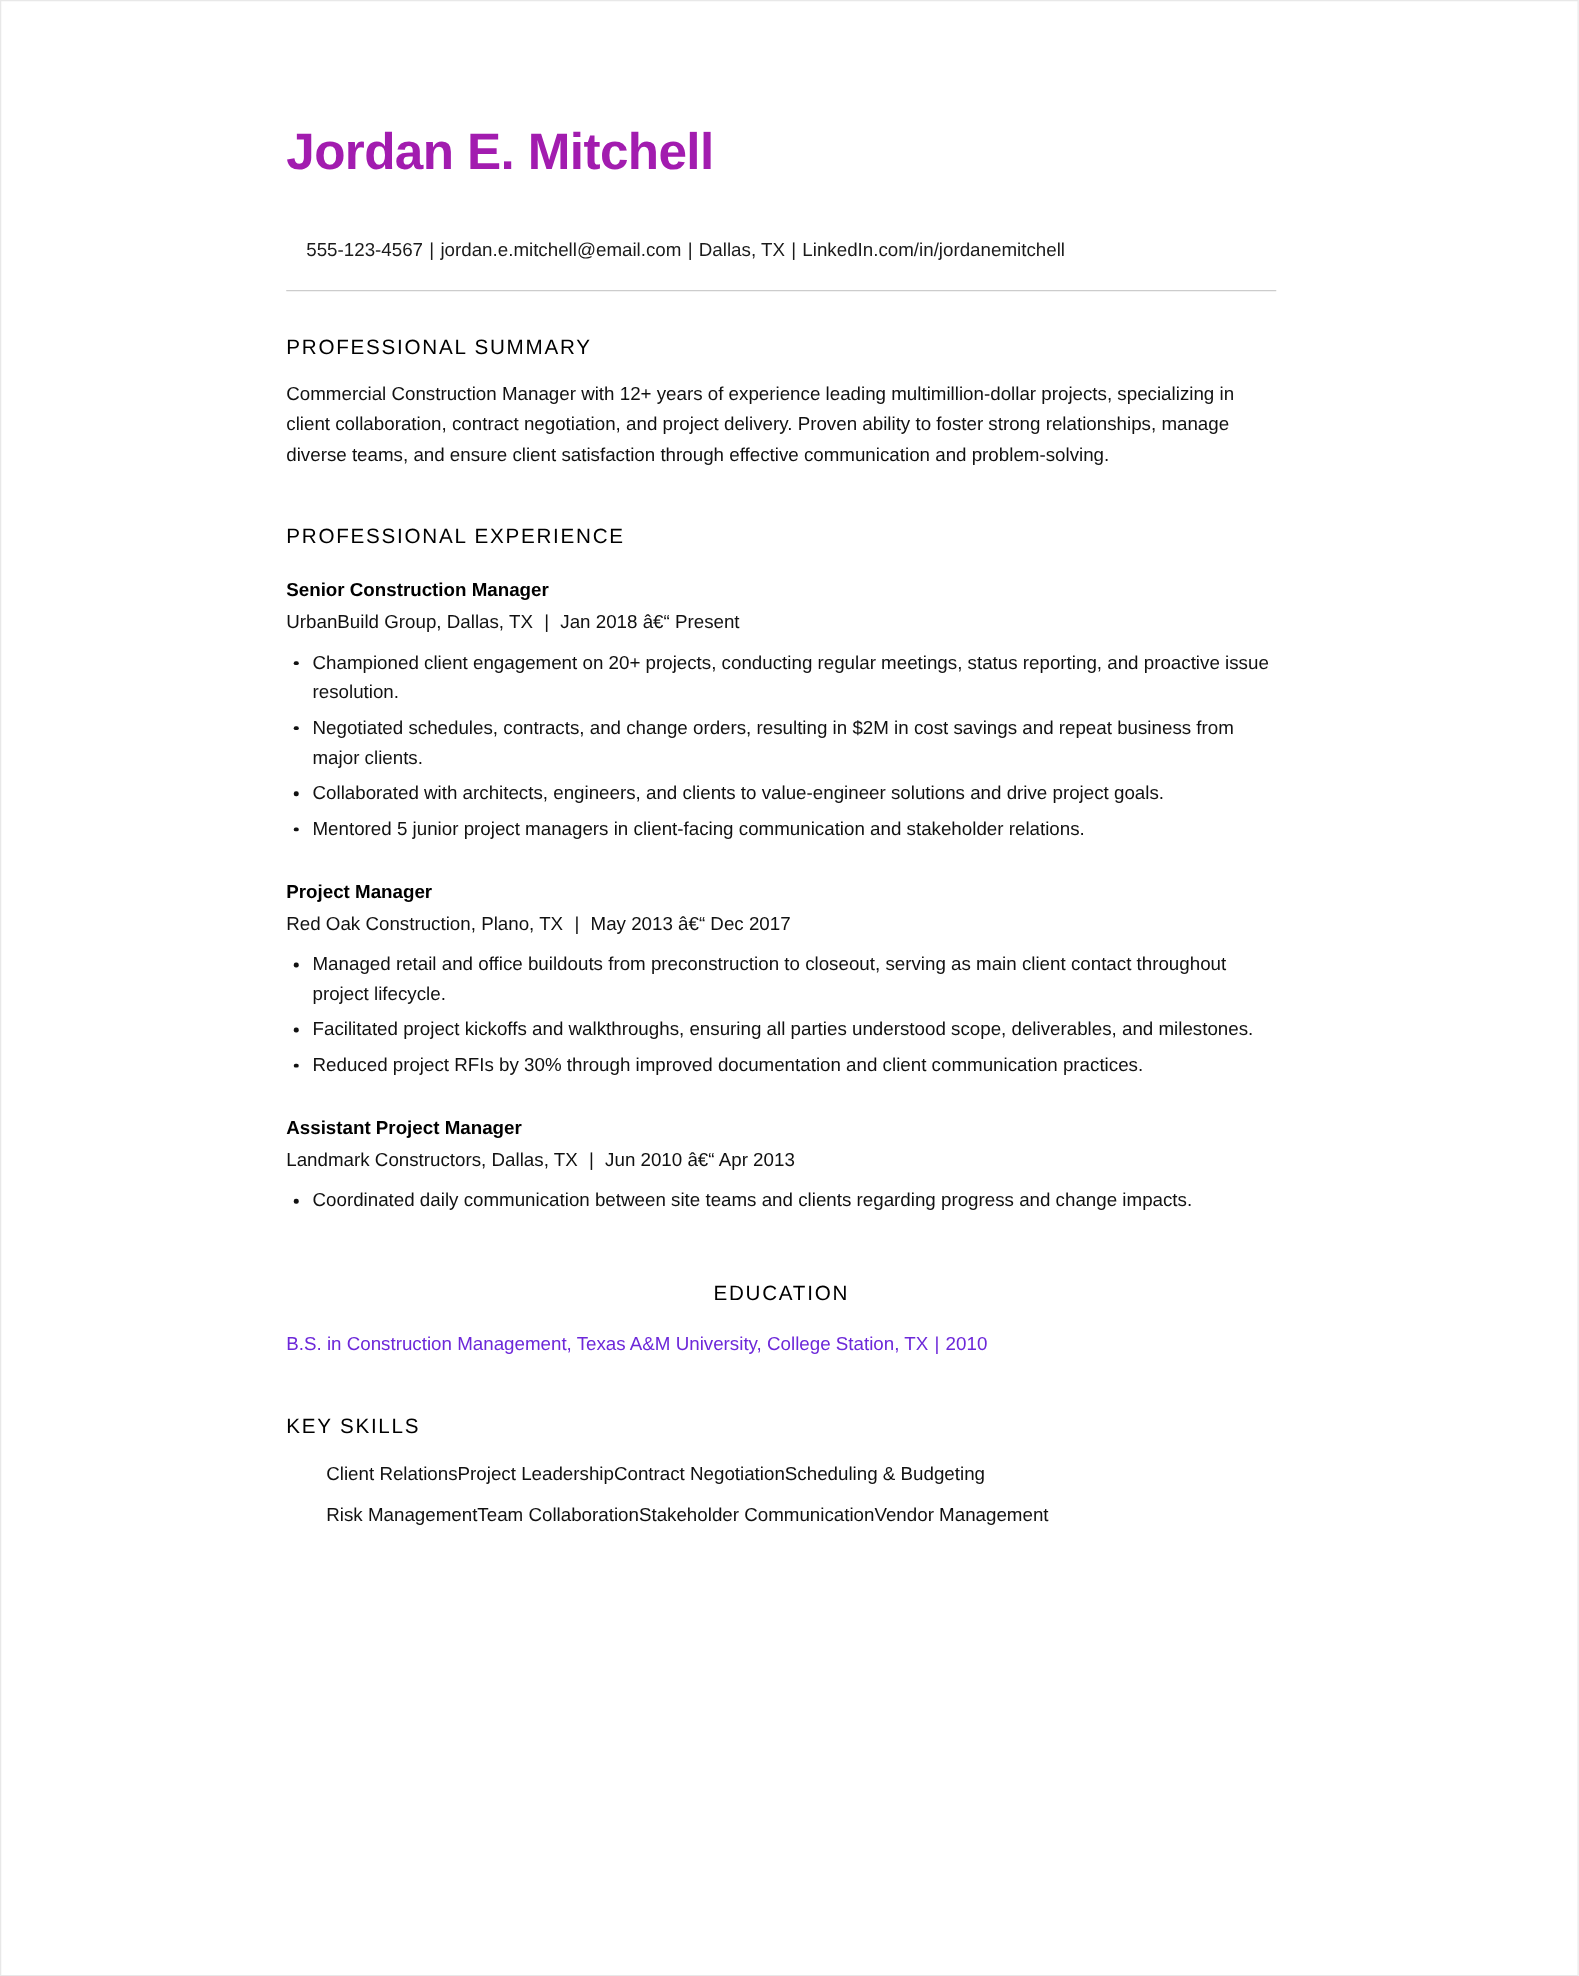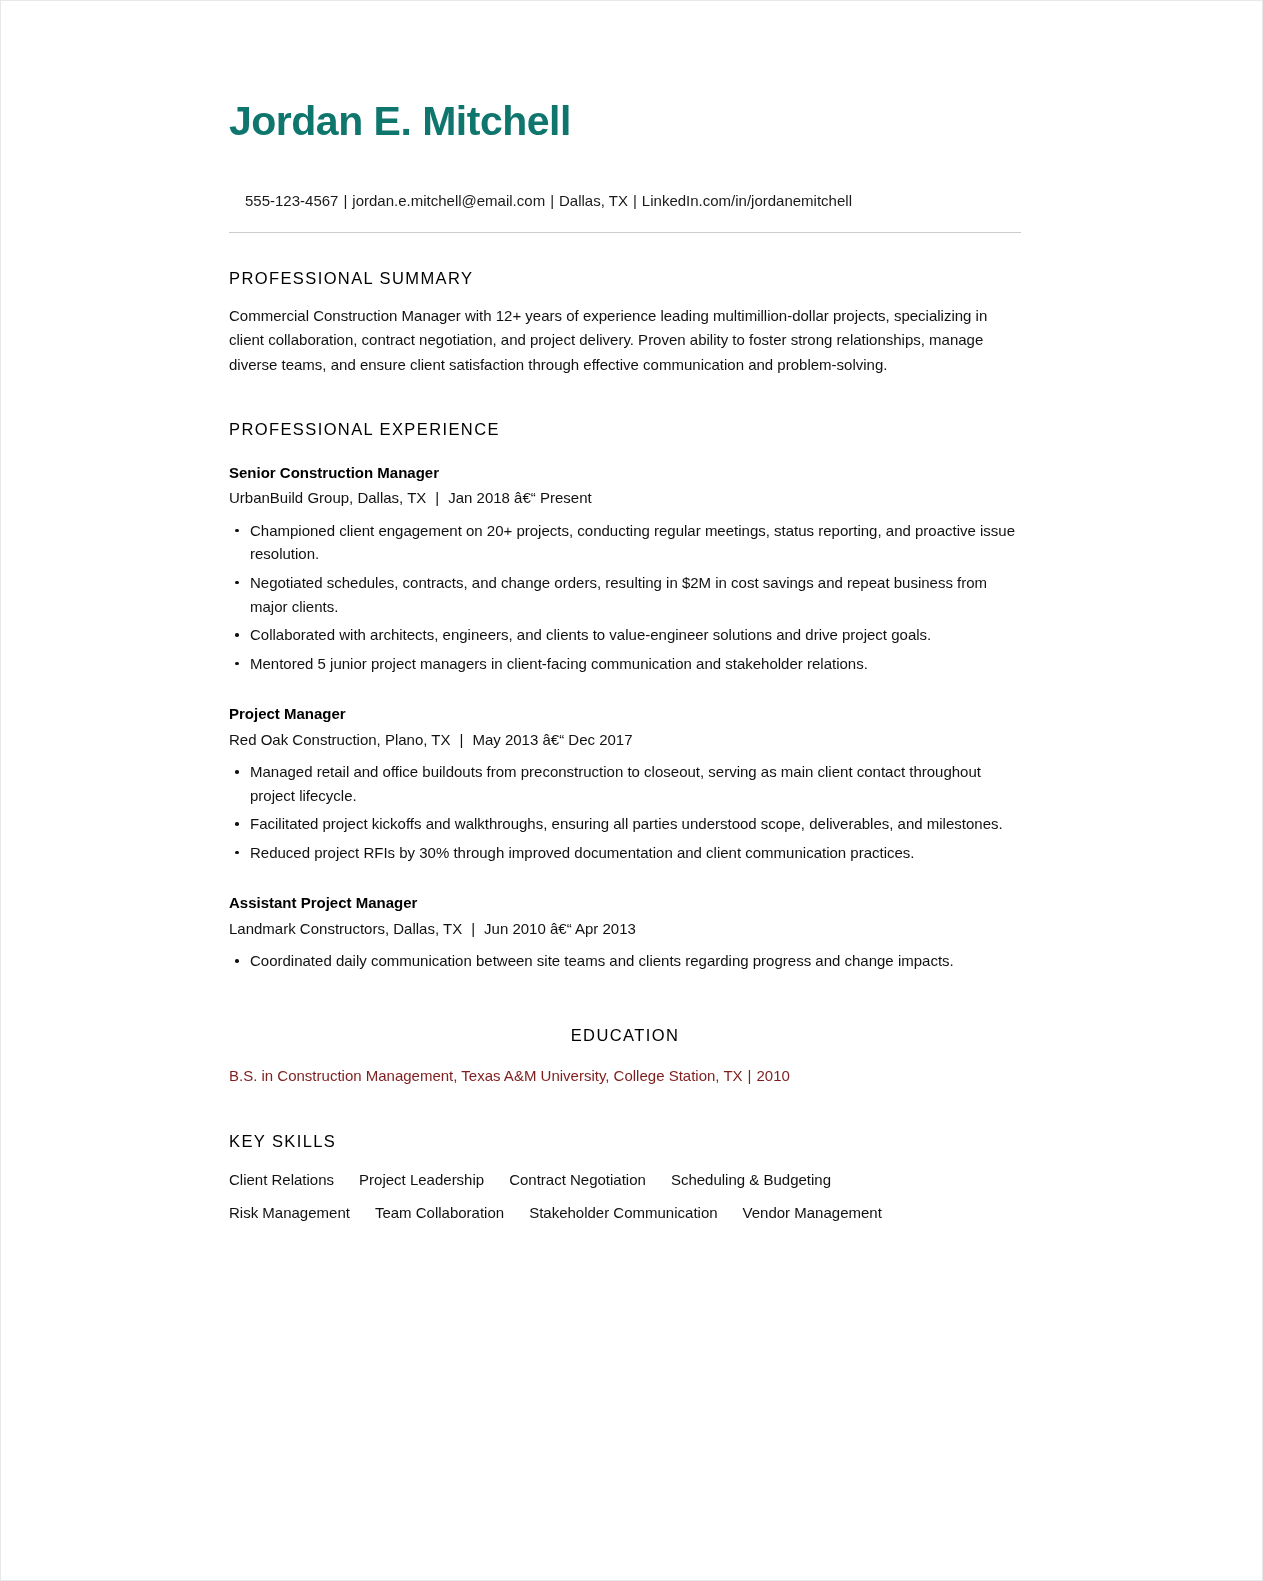--- a/index.html
+++ b/index.html
@@ -30,21 +30,21 @@
   }
 
   
   .name {
     font-size: 41px;
     font-weight: bold;
     letter-spacing: -0.5px;
     line-height: 1;
     margin: 0;
     padding-top: 100px;
-    color: #0f766e;
+    color: #a21caf;
   }
   .contact {
     font-size: 15px;
     line-height: 1.4;
     margin: 16px;
     padding-top: 32px;
     color: #1a1a1a;
     white-space: nowrap;
   }
   .contact .sep {
@@ -125,34 +125,34 @@
     border-radius: 50%;
     background: #111;
   }
 
   
   .edu-line {
     font-size: 15px;
     line-height: 1.55;
     margin: 0;
     padding-top: 19px;
-    color: #7f1d1d;
+    color: #6d28d9;
   }
   .edu-line .sep { padding: 0 5px; }
 
   
   .skills {
     padding-top: 17px;
     width: 730px;
   }
   .skills-row {
     display: flex;
     flex-wrap: nowrap;
-    column-gap: 25px;
     padding-bottom: 10px;
+    margin-left: 32px;
   }
   .skill {
     font-size: 15px;
     line-height: 1.55;
     color: #111;
     white-space: nowrap;
   }
 </style>
 </head>
 <body>

